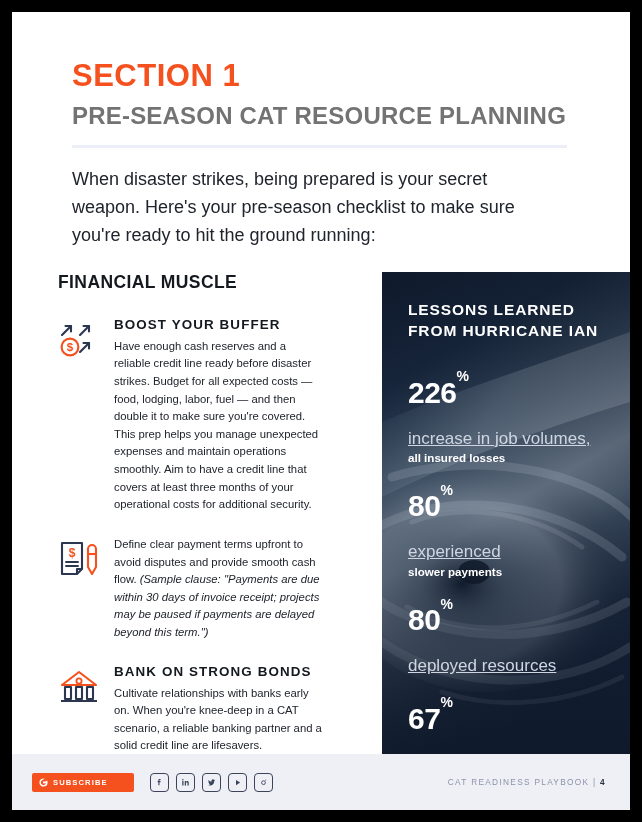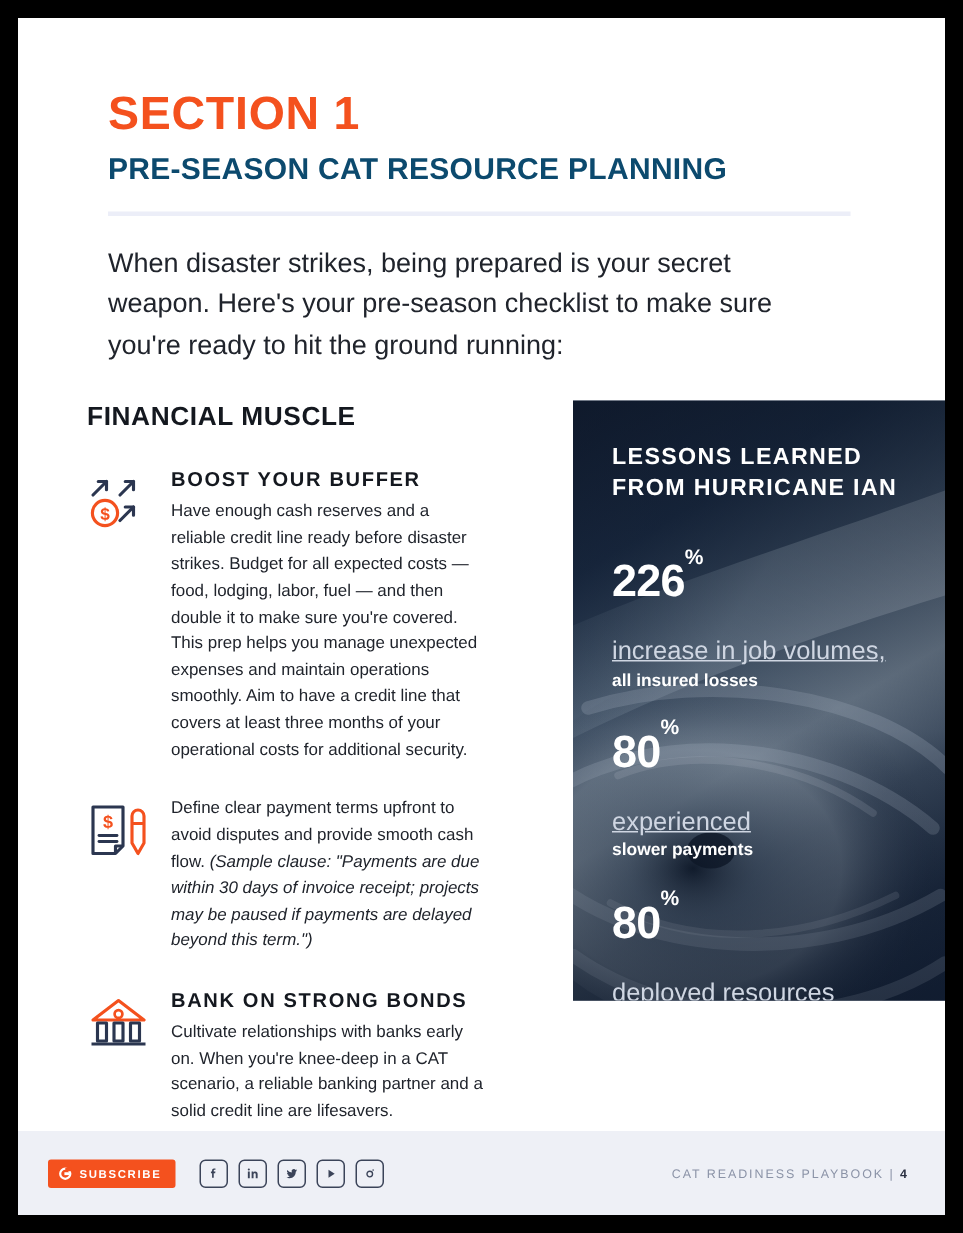--- a/index.html
+++ b/index.html
@@ -15,22 +15,22 @@
     background:#ffffff;
     overflow:hidden;
   }
   
   .header{padding:48px 16px 0 60px;}
   .section-kicker{
     font-size:31px;font-weight:bold;letter-spacing:.5px;
     color:#f4511e;line-height:1.05;margin:0;
   }
   .section-title{
-    font-size:20px;font-weight:bold;letter-spacing:.2px;
-    color:#0c4a6e;line-height:1.15;margin:9px 0 0 0;white-space:nowrap;
+    font-size:24px;font-weight:bold;letter-spacing:.2px;
+    color:#737373;line-height:1.15;margin:9px 0 0 0;white-space:nowrap;
   }
   .rule{
     margin:16px 0 0 0;width:495px;height:3px;background:#eceef8;border:0;
   }
   .intro{
     margin:18px 0 0 0;width:487px;
     font-size:18px;line-height:1.55;color:#20242c;
   }
   
   .body-wrap{position:relative;margin-top:22px;}
@@ -45,21 +45,21 @@
   .item-title{
     font-size:13.4px;font-weight:bold;letter-spacing:1.1px;
     color:#14181f;margin:0 0 6px 0;
   }
   .item-text{
     font-size:11.3px;line-height:1.56;color:#20242c;margin:0;
   }
   .item-text .ital{font-style:italic;}
   
   .panel{
-    position:absolute;left:370px;top:0;width:248px;height:400px;
+    position:absolute;left:370px;top:0;width:248px;height:550px;
     background:#16243c;overflow:hidden;
   }
   .panel-art{position:absolute;inset:0;}
   .panel-inner{position:relative;padding:28px 22px 0 26px;}
   .panel-title{
     font-size:15.5px;font-weight:bold;letter-spacing:.9px;line-height:1.35;
     color:#ffffff;margin:0;text-transform:uppercase;
   }
   .stat{margin-top:26px;}
   .stat:first-of-type{margin-top:36px;}
@@ -75,21 +75,21 @@
     font-size:11.6px;color:#ffffff;font-weight:bold;line-height:1.32;
   }
   
   .footer{
     position:absolute;left:0;bottom:0;width:618px;height:56px;
     background:#eef0f6;display:flex;align-items:center;
   }
   .subscribe{
     margin-left:20px;display:flex;align-items:center;gap:5px;
     background:#f4511e;color:#fff;border:0;border-radius:2px;
-    padding:5px 9px 5px 7px;font-size:7.6px;font-weight:bold;
+    padding:5px 26px 5px 7px;font-size:7.6px;font-weight:bold;
     letter-spacing:1.1px;font-family:"Liberation Sans",sans-serif;cursor:pointer;
   }
   .socials{display:flex;gap:7px;margin-left:16px;}
   .soc{
     width:17px;height:17px;border:1.4px solid #3b4459;border-radius:4px;
     display:flex;align-items:center;justify-content:center;
     color:#3b4459;cursor:pointer;
   }
   .footer-right{
     margin-left:auto;margin-right:24px;

